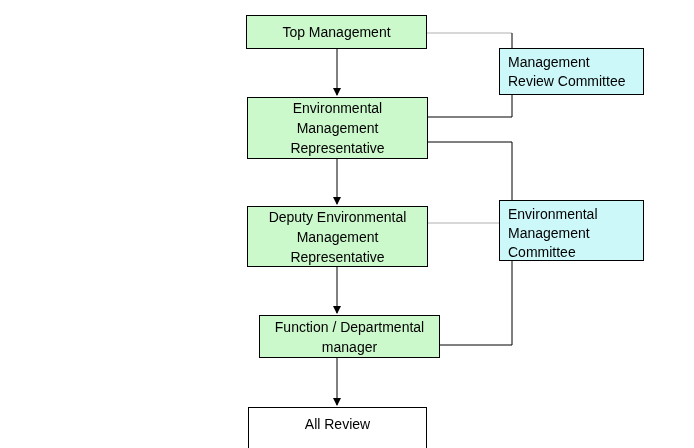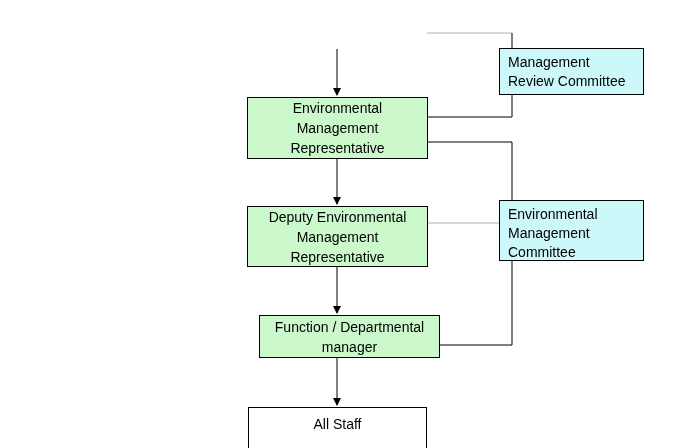--- a/index.html
+++ b/index.html
@@ -68,20 +68,23 @@
     <line class="edge" x1="337" y1="358" x2="337" y2="405" marker-end="url(#arrow)"></line>
 
     <line class="edge-light" x1="427" y1="33" x2="512" y2="33"></line>
     <line class="edge" x1="512" y1="33" x2="512" y2="48"></line>
     <polyline class="edge" points="512,95 512,117 428,117"></polyline>
     <polyline class="edge" points="428,142 512,142 512,200"></polyline>
     <polyline class="edge" points="512,261 512,345 428,345"></polyline>
     <line class="edge-light" x1="428" y1="223" x2="499" y2="223"></line>
   </svg>
 
+  <div id="n-top-management" class="node node-green">
+    <span class="label">Top Management</span>
+  </div>
 
   <div id="n-mrc" class="node node-cyan">
     <span class="label">Management
 Review Committee</span>
   </div>
 
   <div id="n-emr" class="node node-green">
     <span class="label">Environmental
 Management
 Representative</span>
@@ -98,16 +101,16 @@
 Management
 Representative</span>
   </div>
 
   <div id="n-function" class="node node-green">
     <span class="label">Function / Departmental
 manager</span>
   </div>
 
   <div id="n-all-staff" class="node node-white">
-    <span class="label">All Staff</span>
+    <span class="label">All Review</span>
   </div>
 
 </div>
 
 </body></html>

